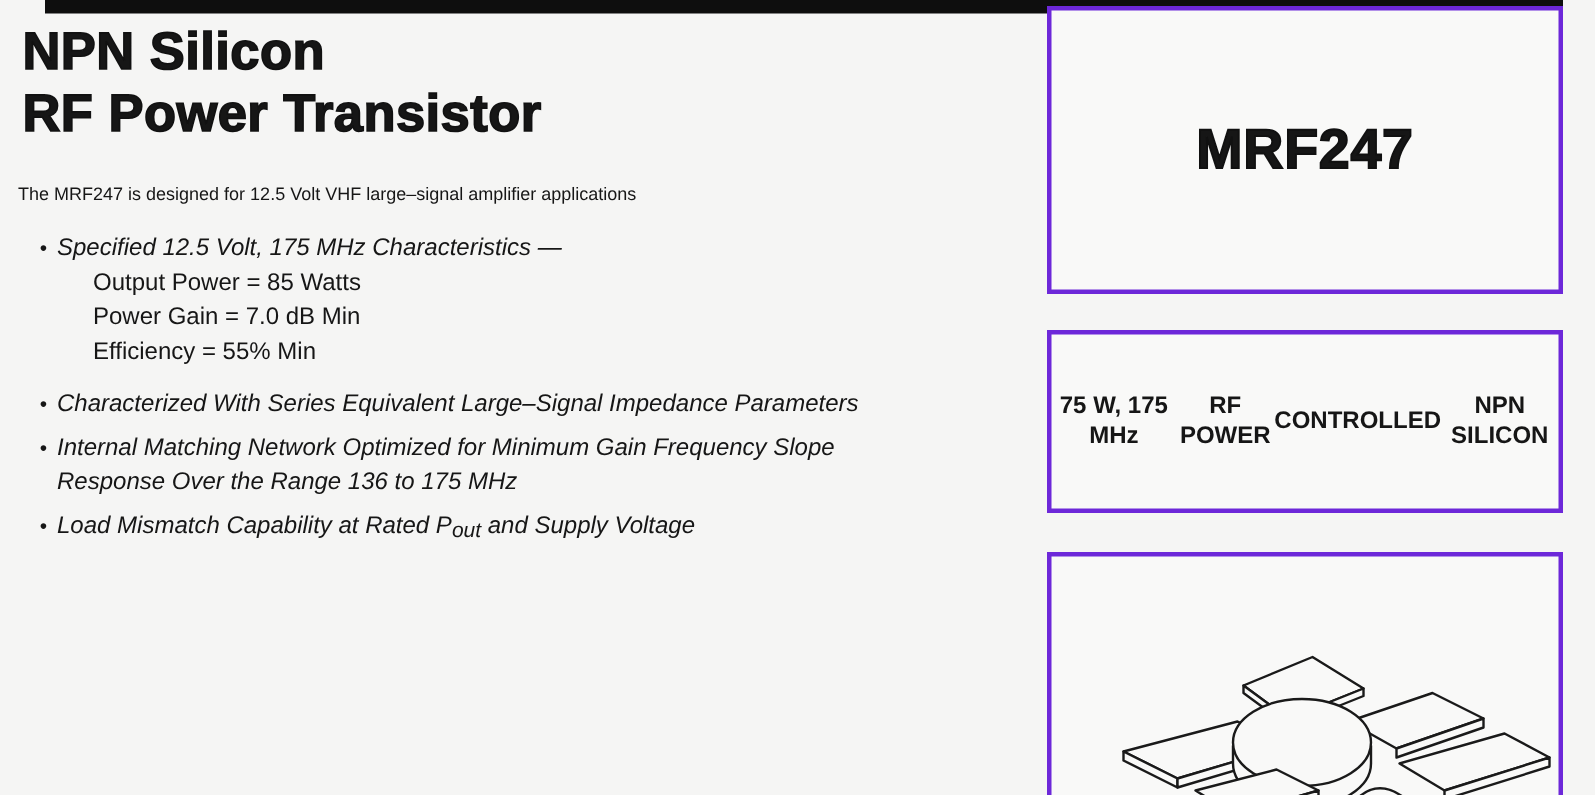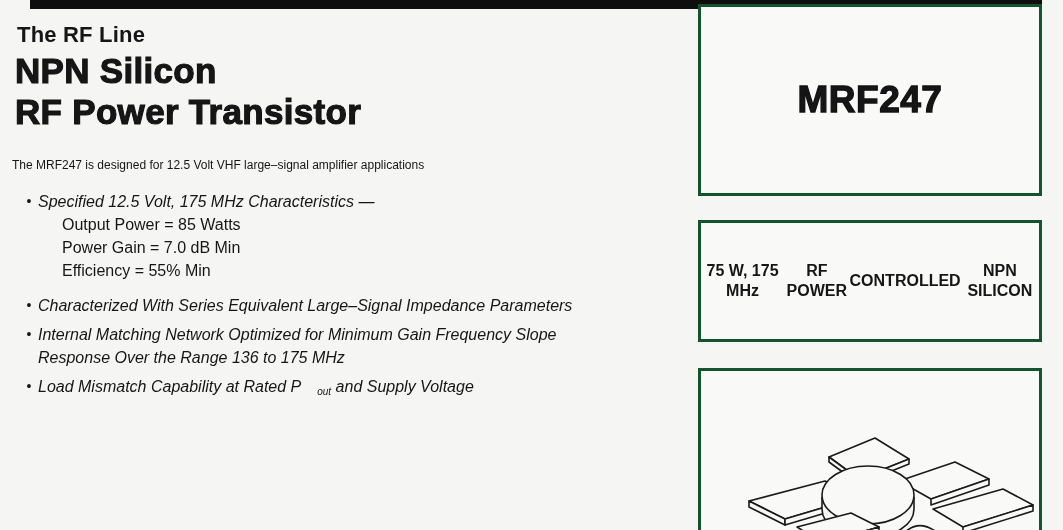--- a/index.html
+++ b/index.html
@@ -24,43 +24,42 @@
   }
   .description{
     margin:22px 0 0 2px;font-size:12px;line-height:23px;
   }
   .feature-list{margin:13px 0 0 0;padding:0;list-style:none;font-size:16px;line-height:23px;}
   .feature{margin:0 0 6px 0;}
   .feature-line{display:flex;}
   .marker{width:18px;text-align:center;margin-left:10px;flex:0 0 18px;font-size:14px;}
   .feature-text{flex:1;font-style:italic;}
   .detail{margin-left:52px;}
-  .subscript{font-size:10px;vertical-align:-3px;letter-spacing:0;margin-left:16px;}
+  .subscript{font-size:14px;vertical-align:-3px;letter-spacing:0;}
   
   .box{
     position:absolute;left:698px;width:344px;box-sizing:border-box;
-    border:3px solid #14532d;background:#f9f9f8;
+    border:3px solid #6d28d9;background:#f9f9f8;
   }
   .part-box{top:4px;height:192px;display:flex;align-items:center;justify-content:center;}
   .part-number{
     font-size:37px;font-weight:bold;letter-spacing:.5px;-webkit-text-stroke:1.3px #111;
   }
   .spec-box{top:220px;height:122px;display:flex;flex-direction:row;
     align-items:center;justify-content:center;}
   .spec-line{font-size:16px;font-weight:bold;line-height:20.5px;text-align:center;}
   .package-box{top:368px;height:300px;overflow:hidden;}
   .package-art{position:absolute;left:0;top:64px;width:338px;height:230px;}
 </style>
 </head>
 <body>
 
 <div class="top-rule"></div>
 
 <div class="left-col">
-  <div class="kicker">The RF Line</div>
   <div class="headline">NPN Silicon</div>
   <div class="headline">RF Power Transistor</div>
 
   <div class="description">
     <div>The MRF247 is designed for 12.5 Volt VHF large–signal amplifier applications</div>
   </div>
 
   <ul class="feature-list">
     <li class="feature">
       <div class="feature-line">

